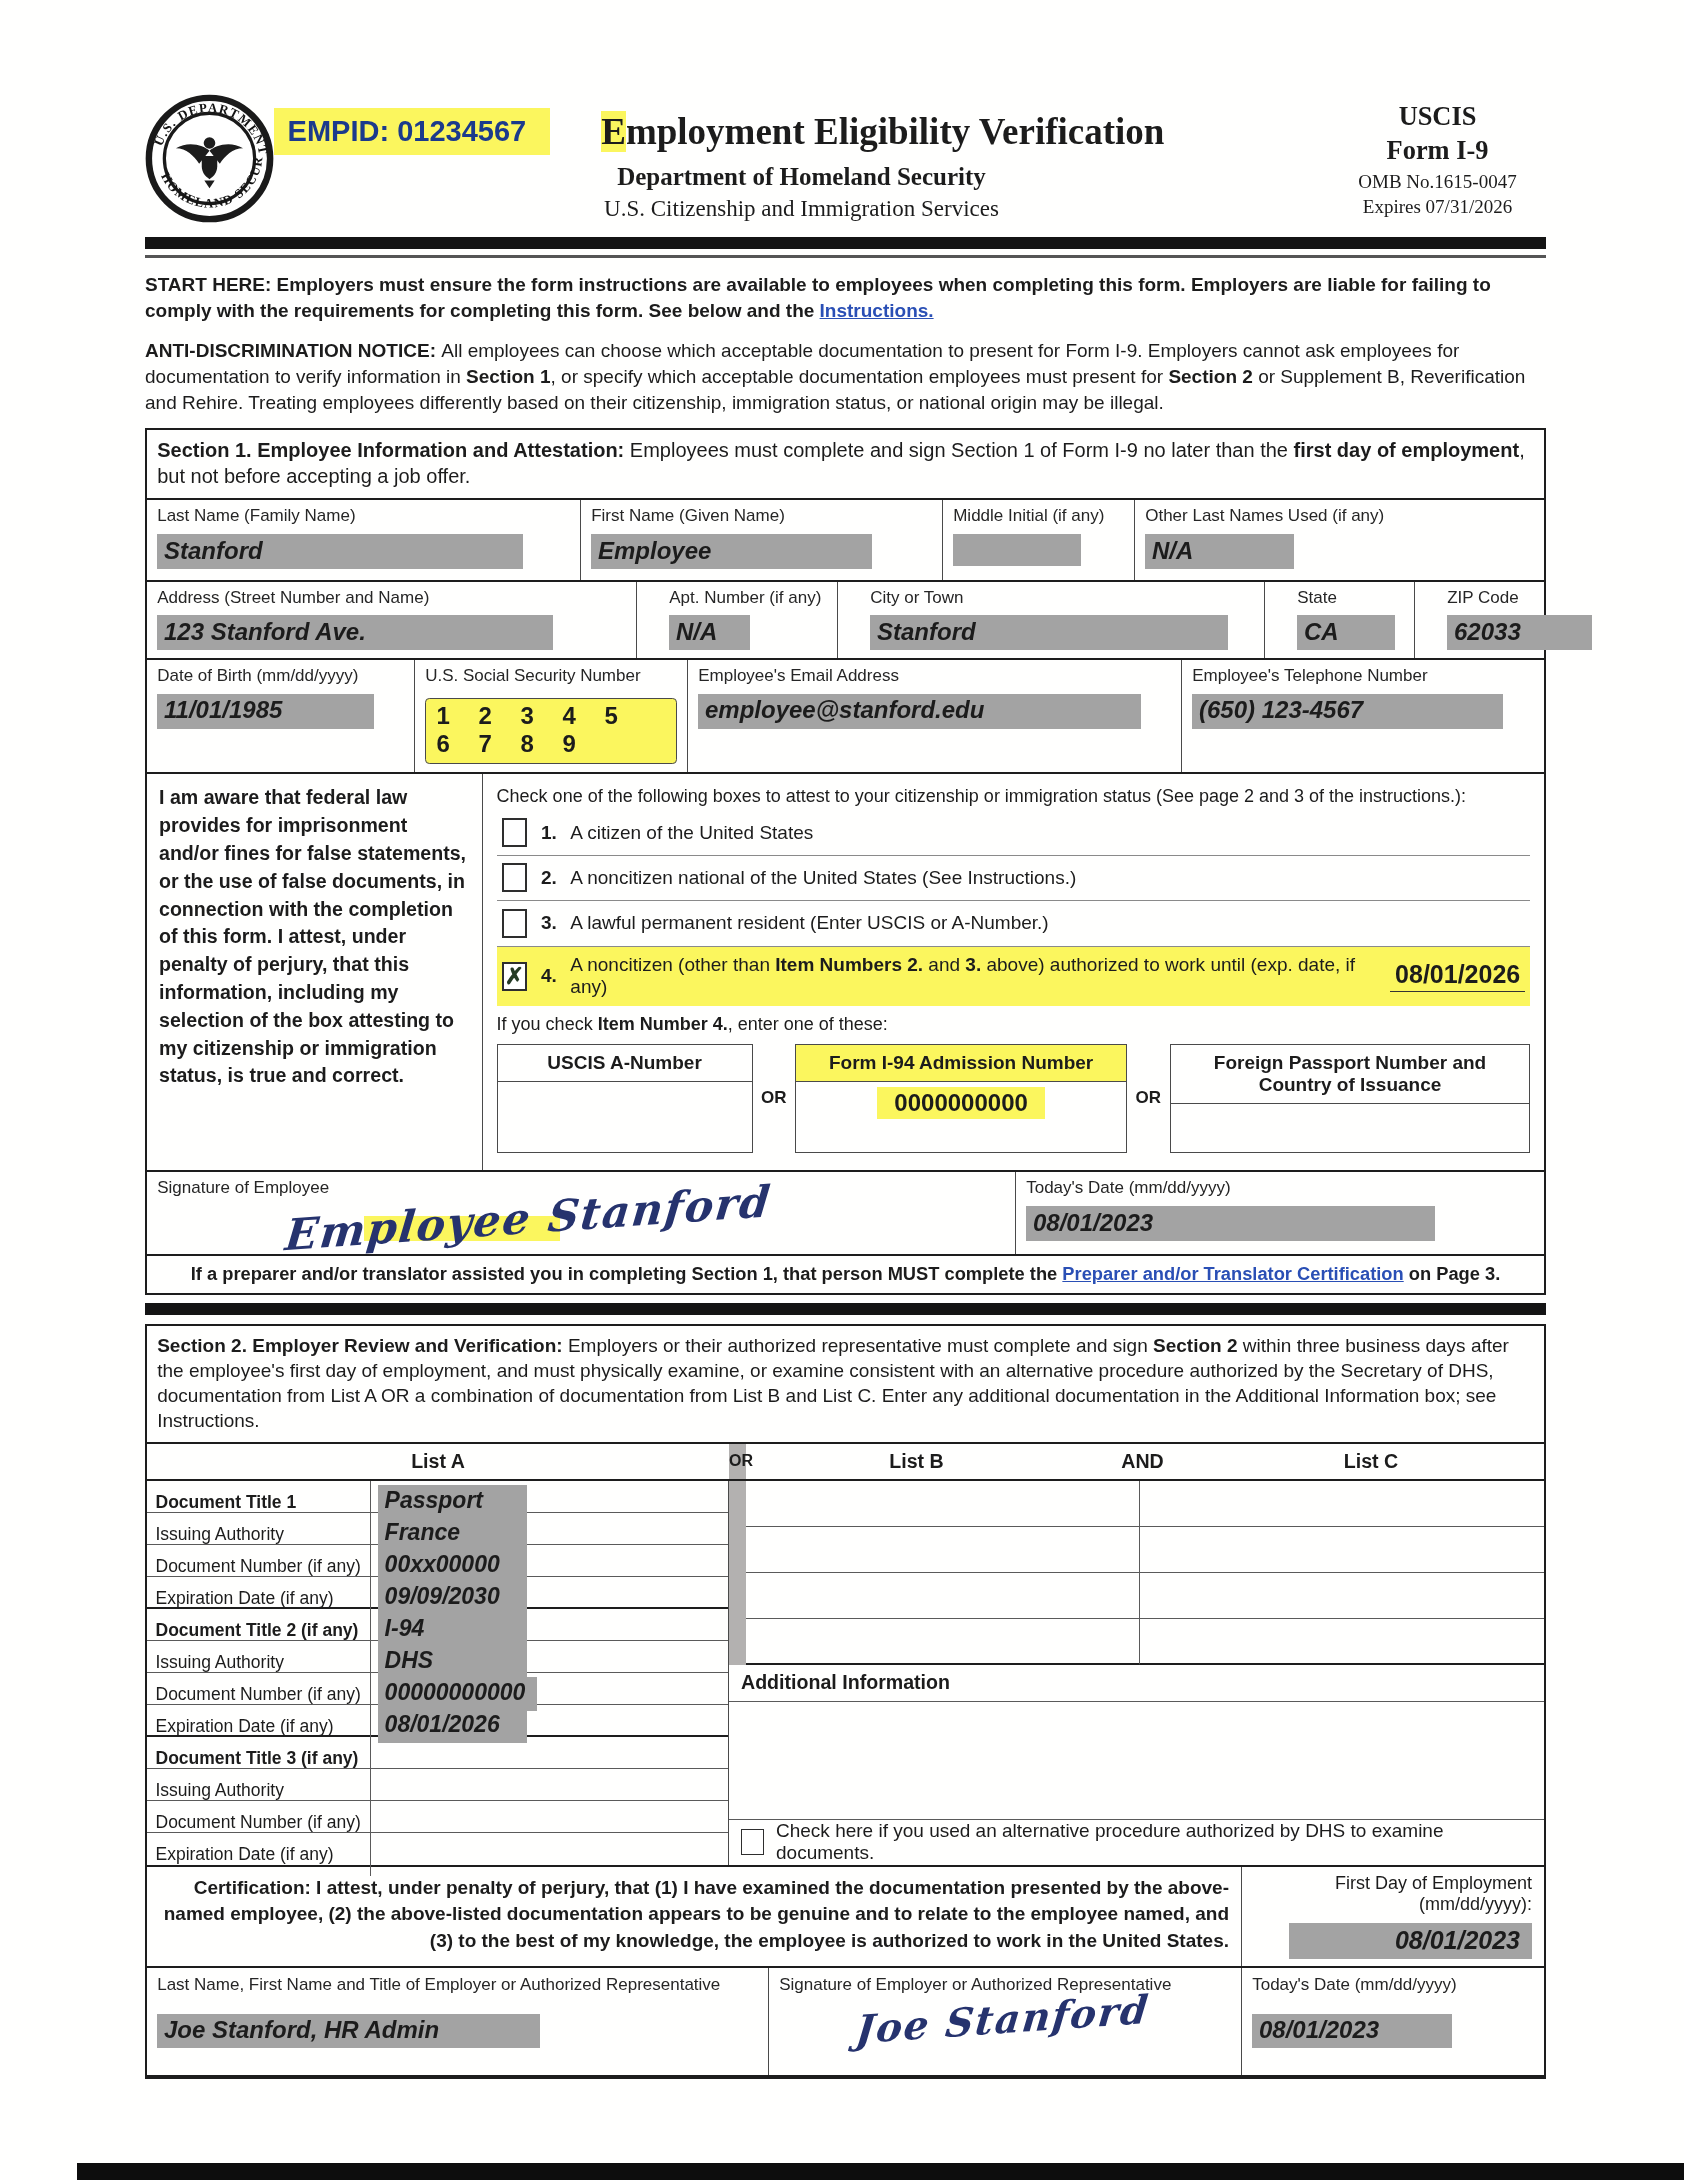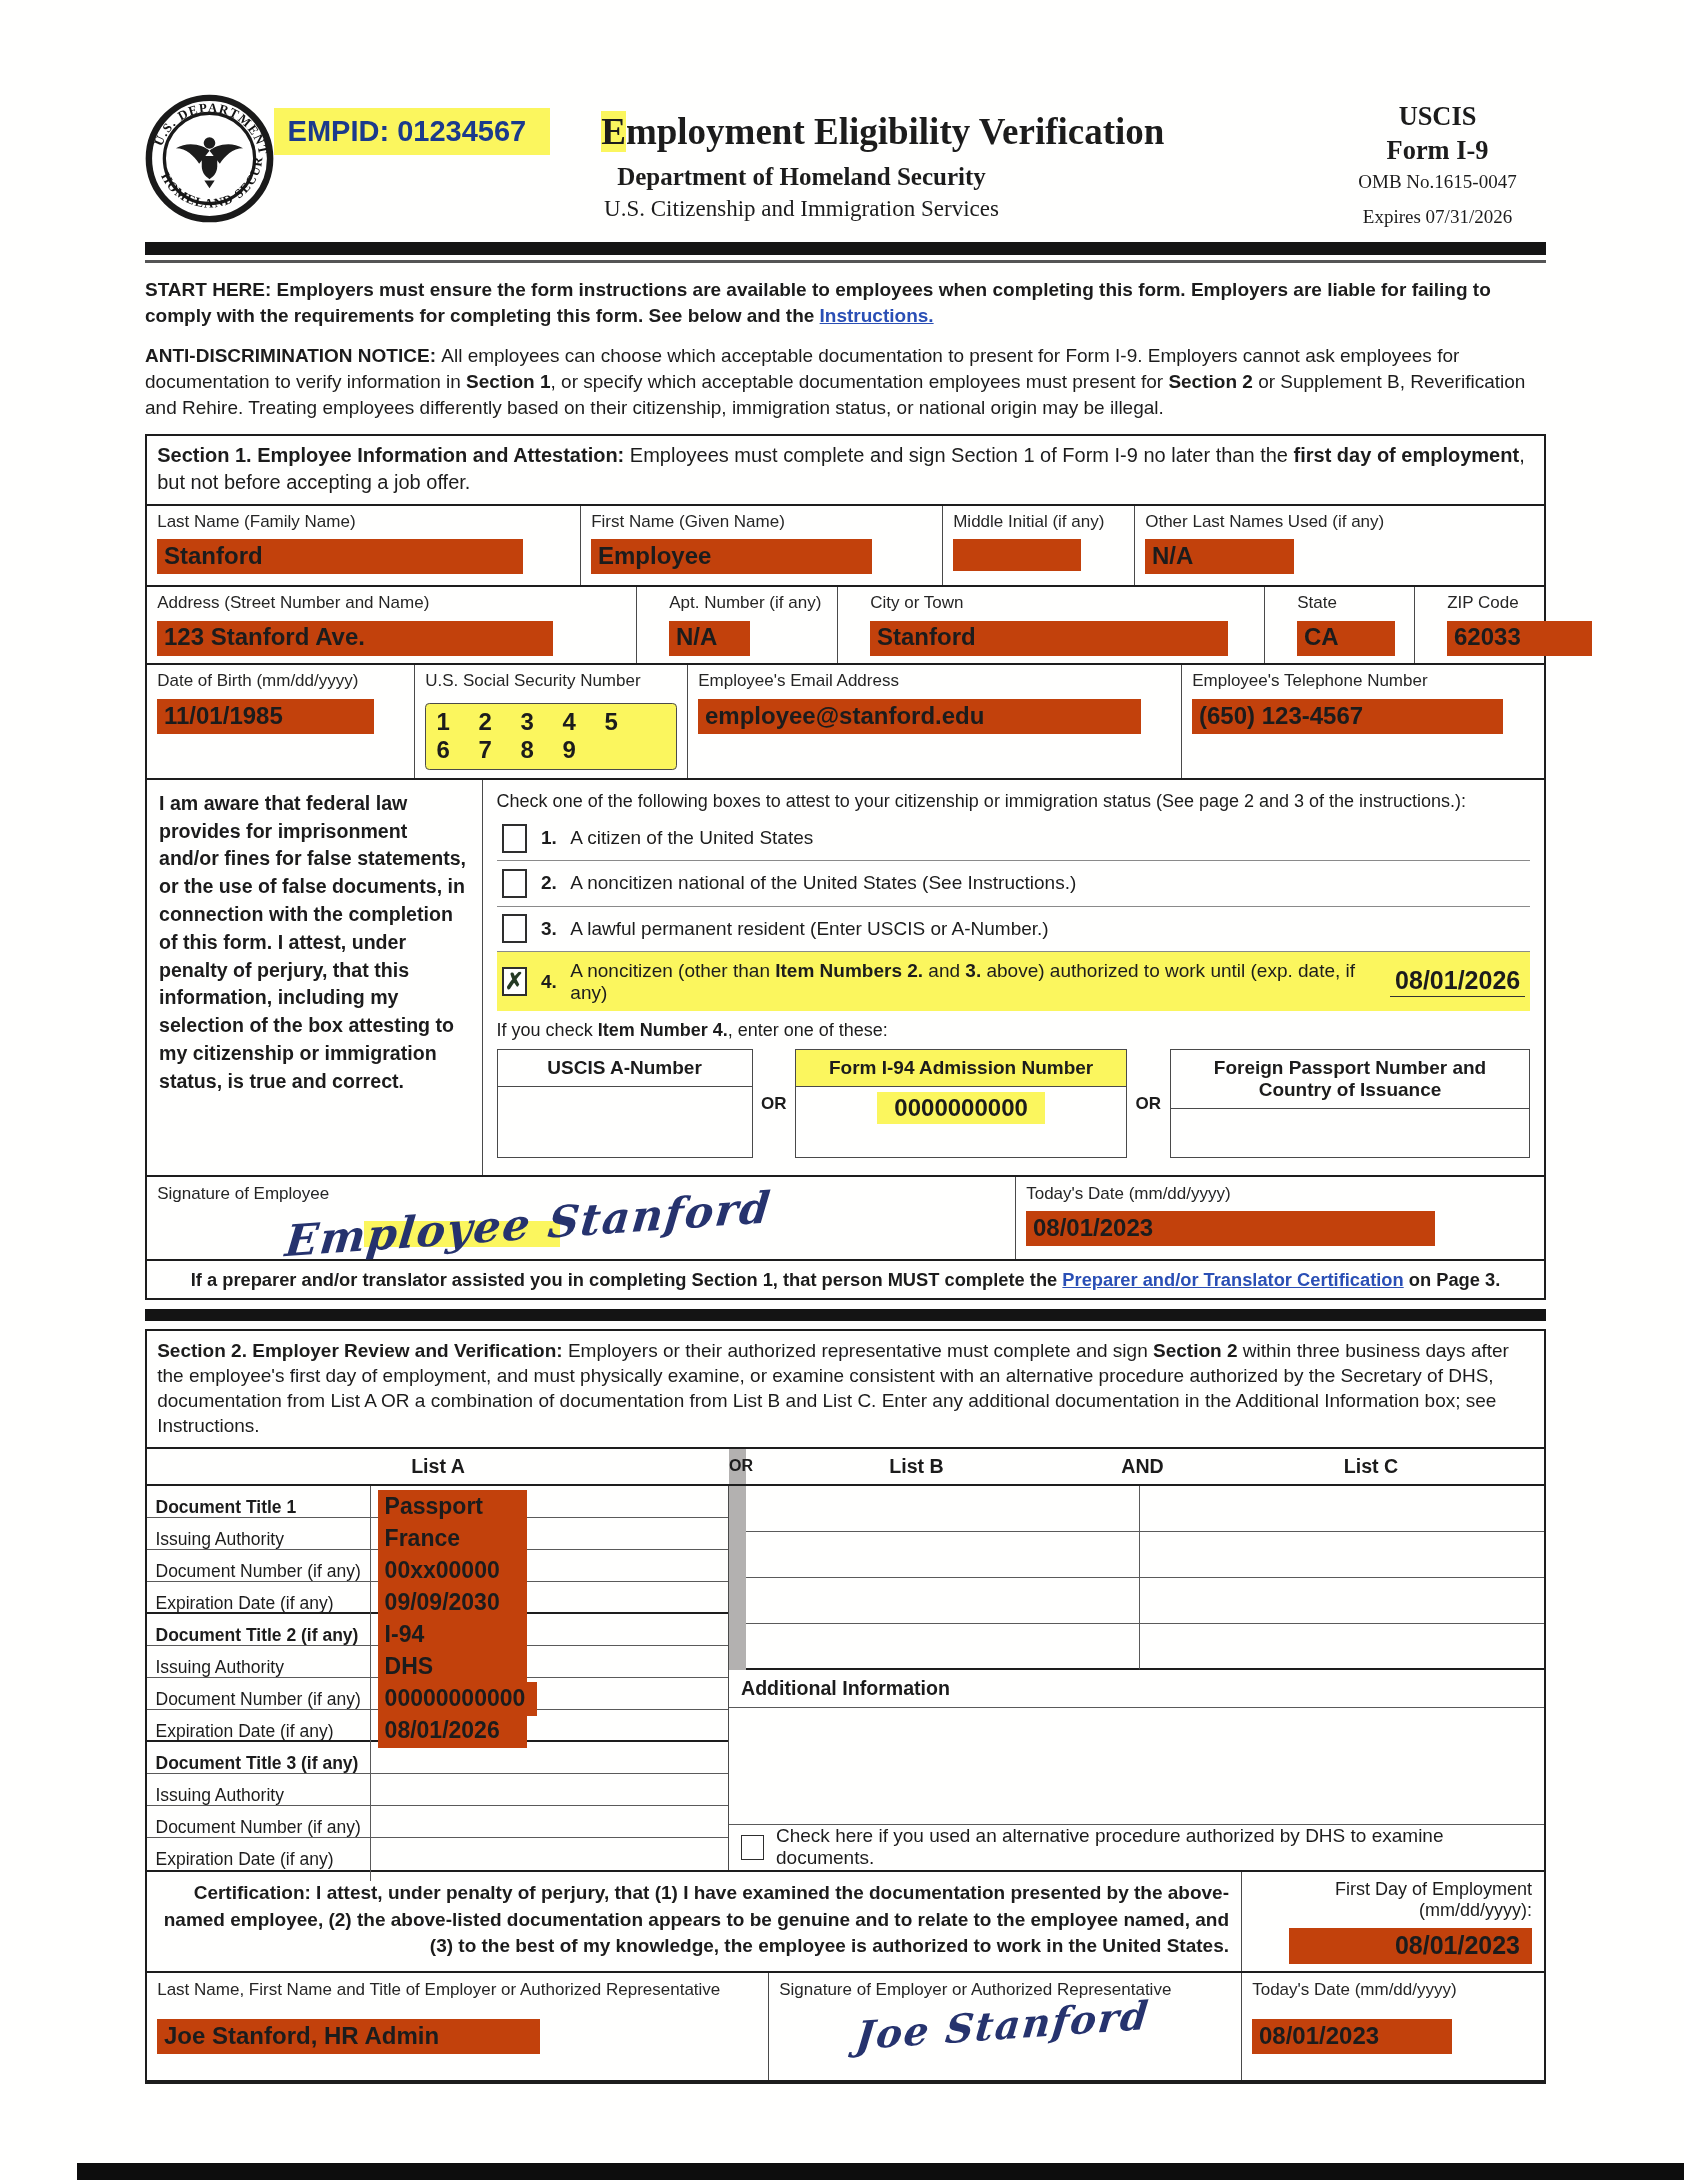--- a/index.html
+++ b/index.html
@@ -20,38 +20,38 @@
   .empid { display: inline-block; background: #fbf65e; color: #1b3a8c; font-weight: bold;
            font-size: 29px; font-family: "Liberation Sans", sans-serif; padding: 6.8px 24px 6.8px 13.6px; }
   .main-title { font-size: 37px; font-weight: bold; display: inline-block; margin-left: 51px; vertical-align: middle; }
   .empid-title-row { display: flex; align-items: center; justify-content: flex-start; }
   .sub1 { font-size: 25px; font-weight: bold; margin-top: 8.5px; }
   .sub2 { font-size: 23px; margin-top: 5.1px; }
   .form-id-block { width: 217px; text-align: center; font-family: "Liberation Serif", serif; padding-top: 12px; }
   .form-id-block .l1 { font-size: 26.4px; font-weight: bold; }
   .form-id-block .l2 { font-size: 26.4px; font-weight: bold; margin-top: 3.4px; }
   .form-id-block .l3 { font-size: 19px; margin-top: 5.1px; }
-  .form-id-block .l4 { font-size: 19px; margin-top: 13px; }
+  .form-id-block .l4 { font-size: 19px; margin-top: 3px; }
   .bar-thick { height: 12.8px; background: #141414; margin-top: 13.6px; }
   .bar-thin  { height: 3.4px;  background: #555;    margin-top: 5.1px; }
 
   
   .notice { font-size: 19px; line-height: 1.38; margin-top: 13.6px; }
 
   
   .section { border: 2.6px solid #1d1d1d; margin-top: 12px; }
   .sec-heading { padding: 6.8px 10.2px 8.5px; font-size: 20px; line-height: 1.32; border-bottom: 2.6px solid #1d1d1d; }
 
   .frow { display: grid; border-bottom: 2.6px solid #1d1d1d; }
   .frow:last-child { border-bottom: none; }
   .fcell { padding: 6px 10.2px 7.7px; border-right: 1.7px solid #4a4a4a; min-height: 72px; }
   .fcell:last-child { border-right: none; }
   .flabel { font-size: 17px; color: #262626; }
   .fvalue { margin-top: 7.7px; font-size: 24px; font-weight: bold; }
-  .hl-val { display: inline-block; background: #c2410c; padding: 2.6px 12px 4.3px 6.8px; min-height: 32px; }
+  .hl-val { display: inline-block; background: #a3a3a3; padding: 2.6px 12px 4.3px 6.8px; min-height: 32px; font-style: italic; }
   .row-names { grid-template-columns: 434px 362px 192px 1fr; }
   .row-addr  { grid-template-columns: 490px 179px 405px 128px 1fr; gap: 22px; }
   .row-dob   { grid-template-columns: 268px 273px 494px 1fr; }
   .w-last{min-width:366px}.w-first{min-width:281px}.w-mid{min-width:128px}.w-other{min-width:149px}
   .w-addr{min-width:396px}.w-apt{min-width:81px}.w-city{min-width:358px}.w-state{min-width:98px}.w-zip{min-width:145px}
   .w-dob{min-width:217px}.w-email{min-width:443px}.w-phone{min-width:311px}
   .ssn-box { display: inline-block; border: 1.7px solid #4a4a4a; border-radius: 4.3px; background: #fbf65e;
              padding: 3.4px 10.2px 5.1px; font-size: 24px; font-weight: bold; letter-spacing: 11px; margin-top: 12px; }
 
   

